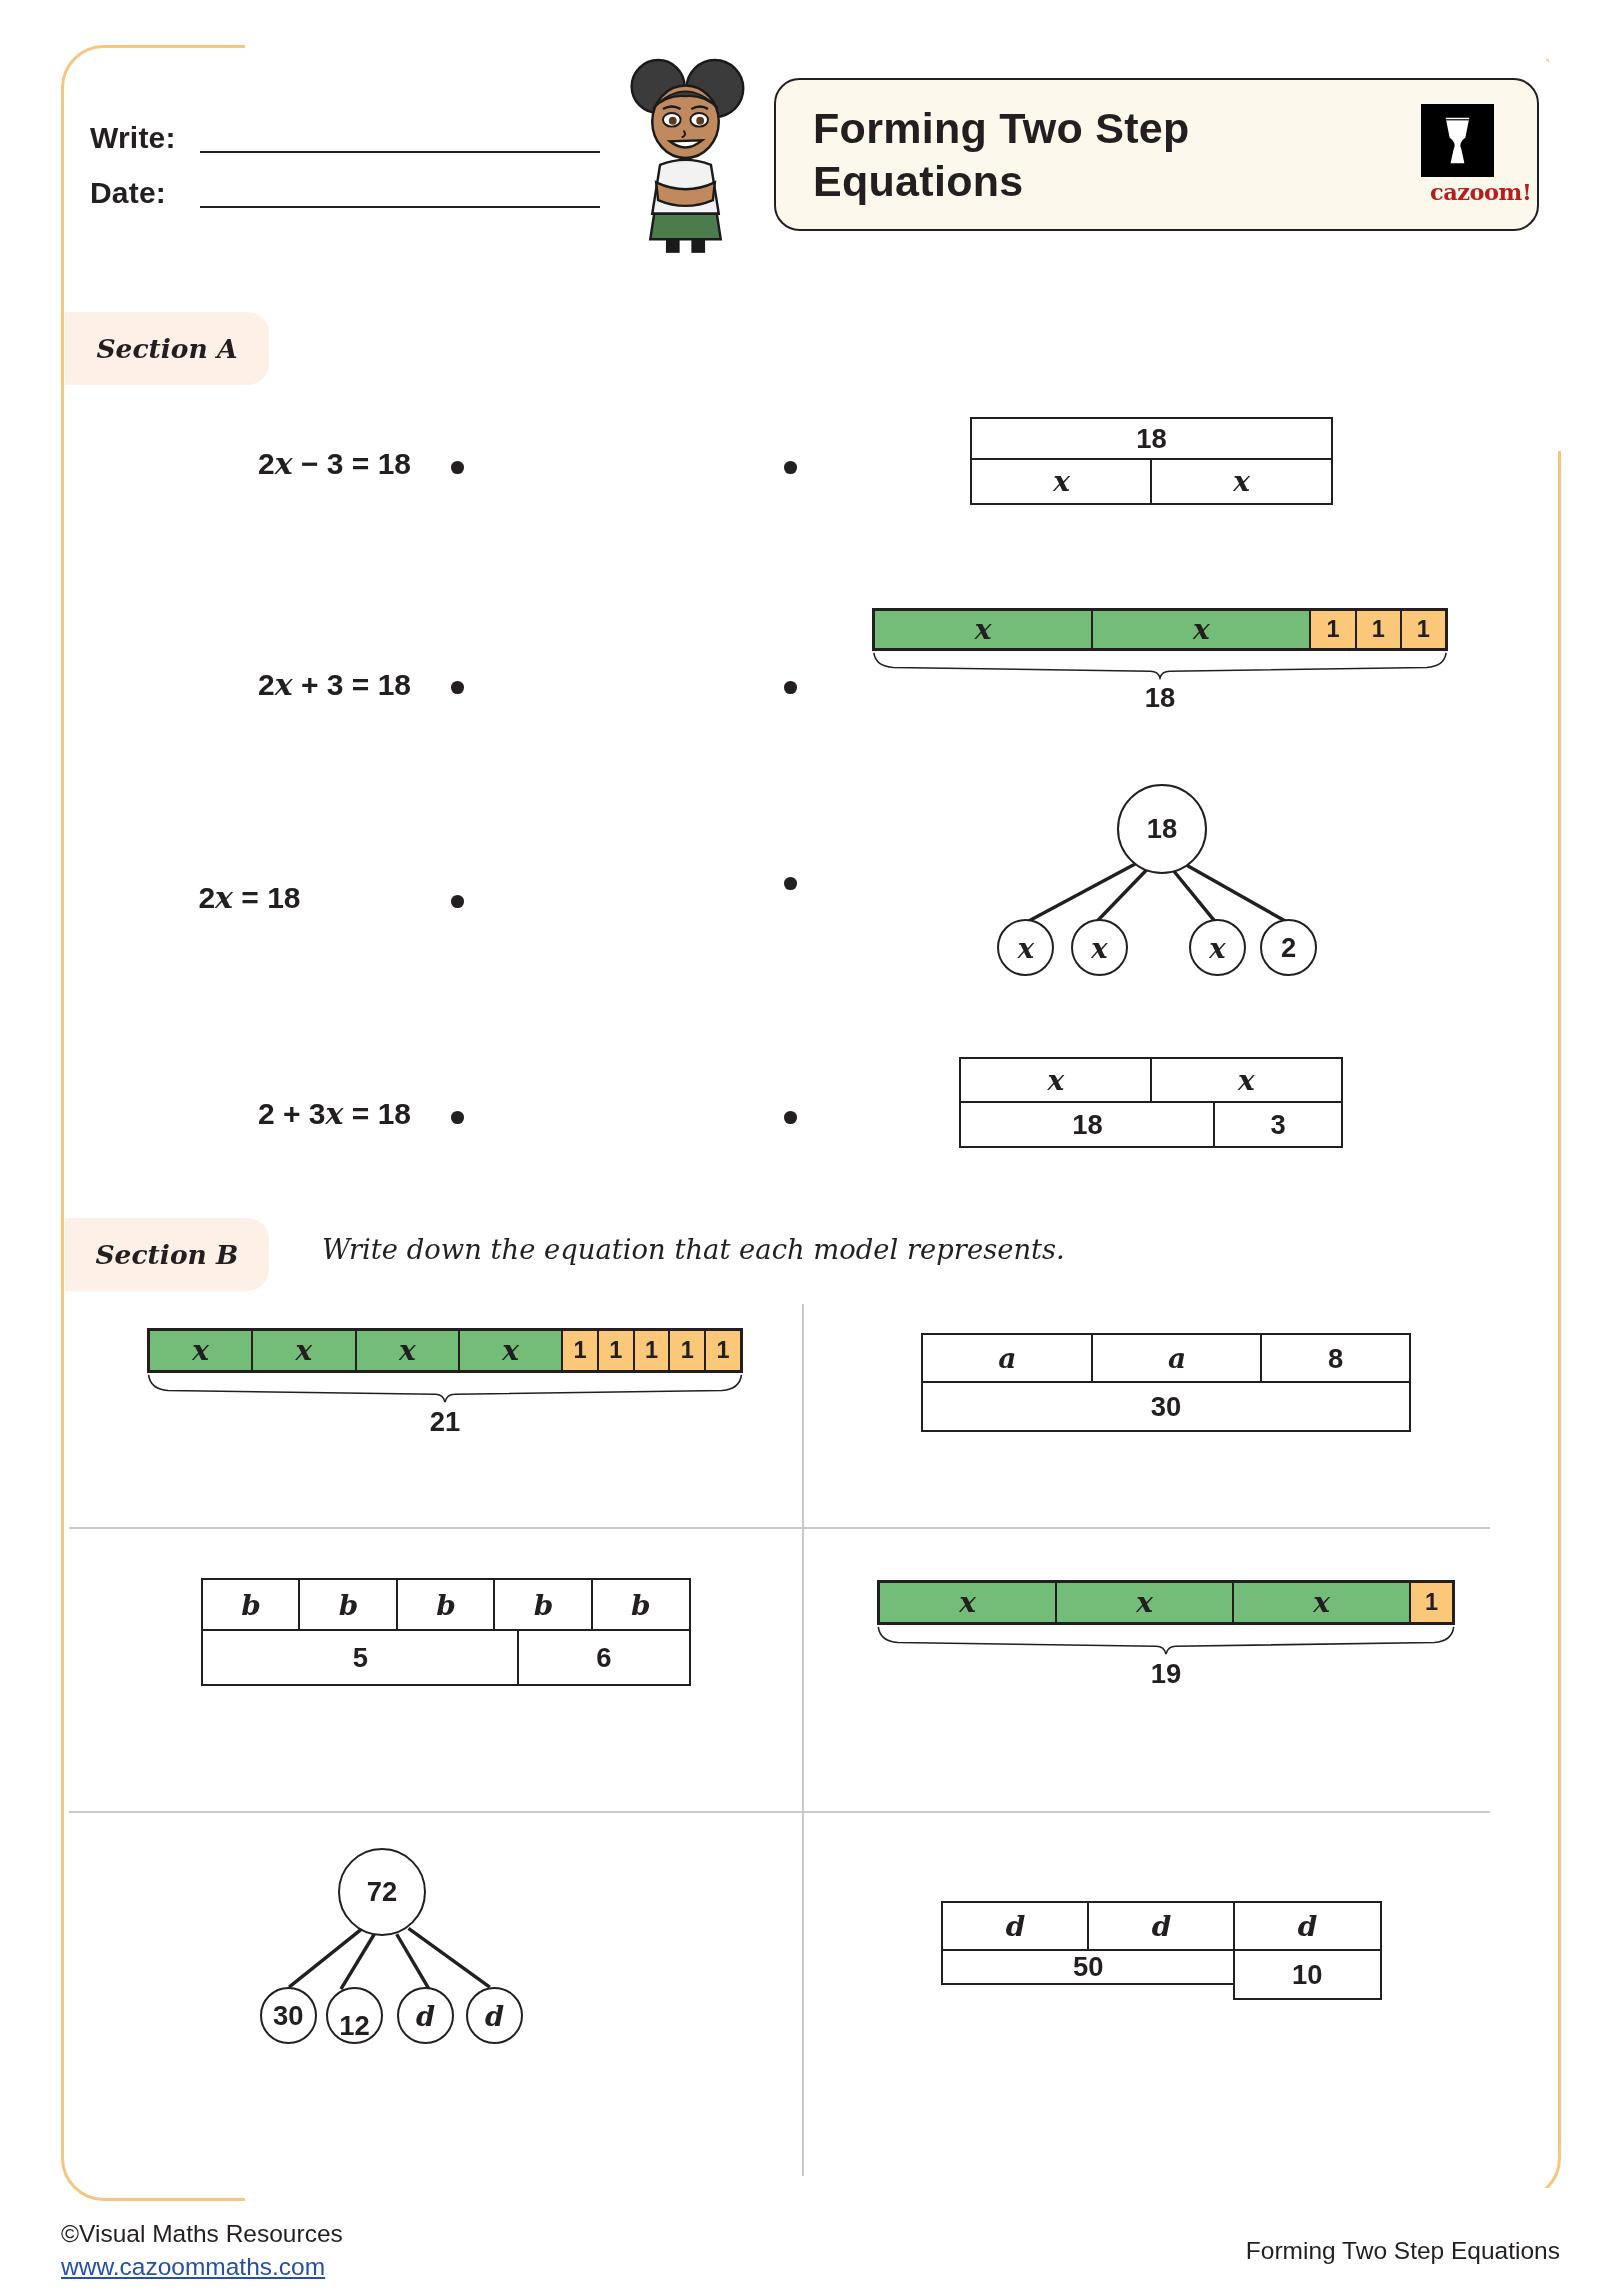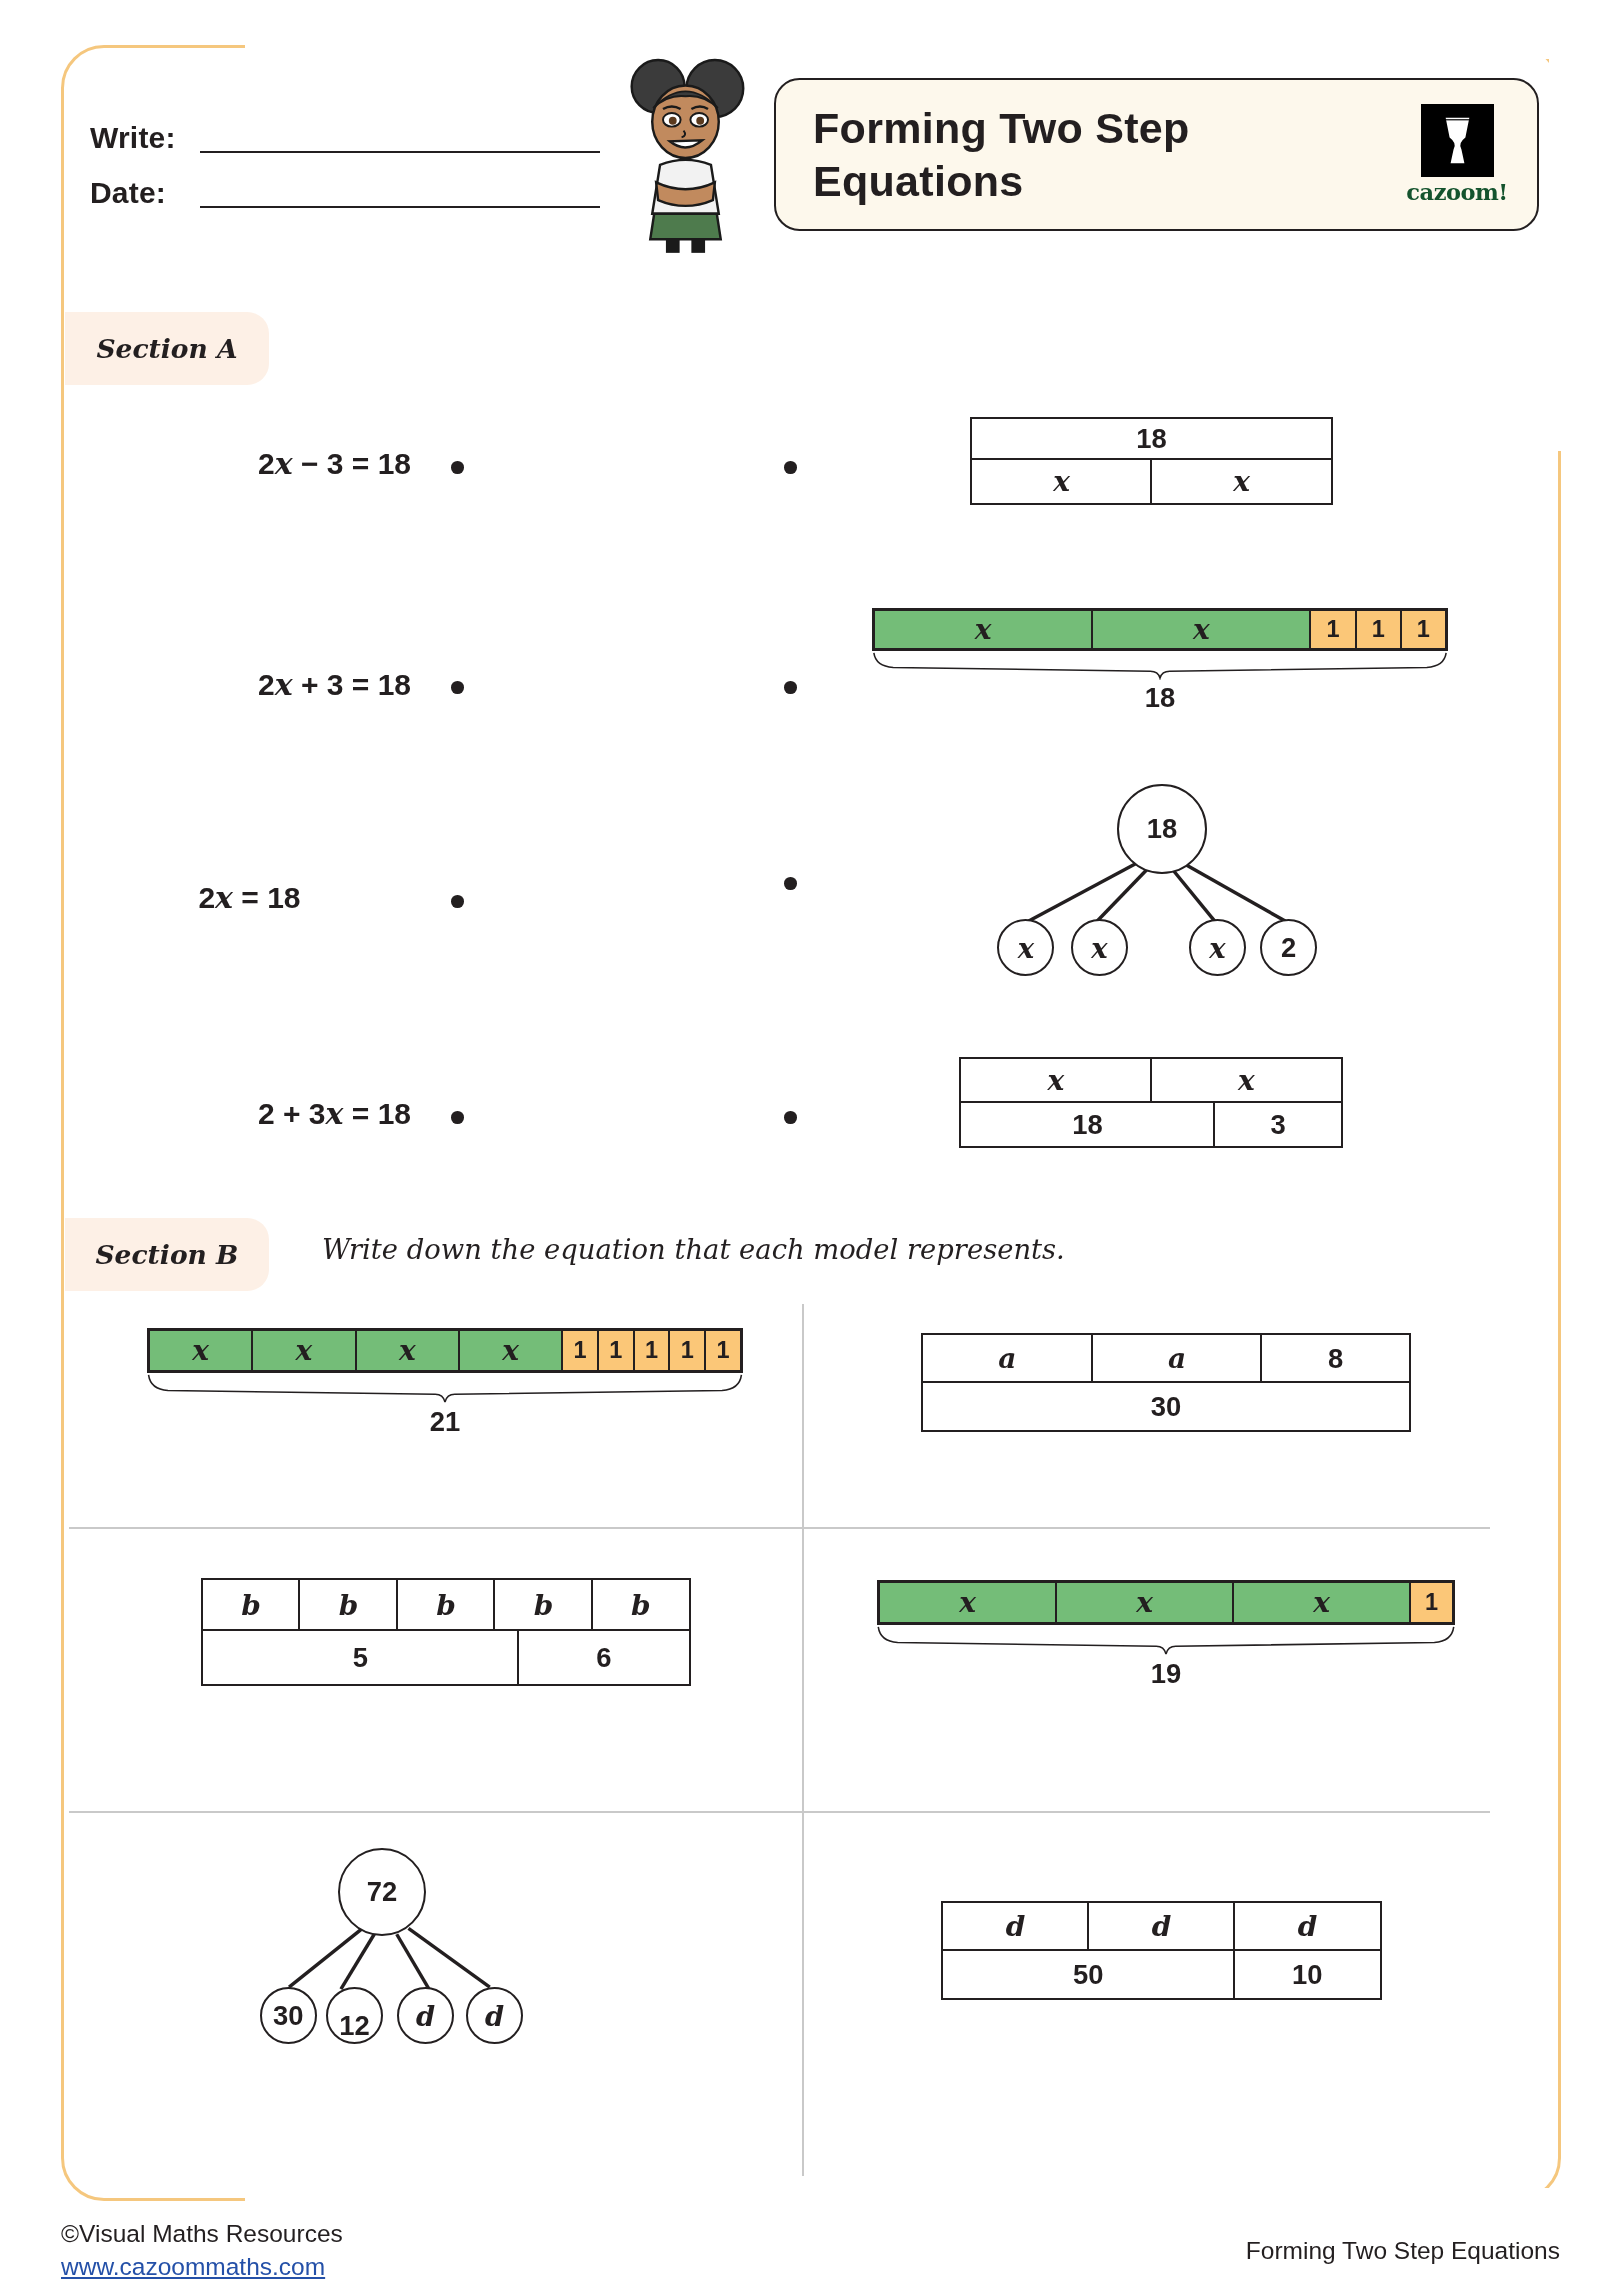--- a/index.html
+++ b/index.html
@@ -108,21 +108,22 @@
     margin: 0 auto;
     background: #000000;
     display: block;
   }
   .logo-word {
     font-family: "DejaVu Serif", serif;
     font-weight: 700;
     font-size: 22.5px;
     letter-spacing: -0.5px;
     margin-top: 2.9px;
-    color: #14532d;
+    color: #b91c1c;
+    margin-left: 24px;
   }
 
   
   .section-band { position: absolute; left: 65px; width: 1470px; height: 73px; }
   .section-pill {
     position: absolute;
     left: 0;
     top: 0;
     width: 204px;
     height: 73px;
@@ -574,21 +575,21 @@
         <span class="v">d</span>
       </div>
     <div class="cell" style="flex:1; height:51px;">
         <span class="v">d</span>
       </div>
     <div class="cell" style="flex:1; height:51px;">
         <span class="v">d</span>
       </div>
   </div>
   <div class="bar-row">
-    <div class="cell" style="flex:2; height:51px;">
+    <div class="cell" style="flex:2; height:36px;">
         <span class="n">50</span>
       </div>
     <div class="cell" style="flex:1; height:51px;">
         <span class="n">10</span>
       </div>
   </div>
 </div>
 
 <div class="footer-left">
   <span>©Visual Maths Resources</span>

